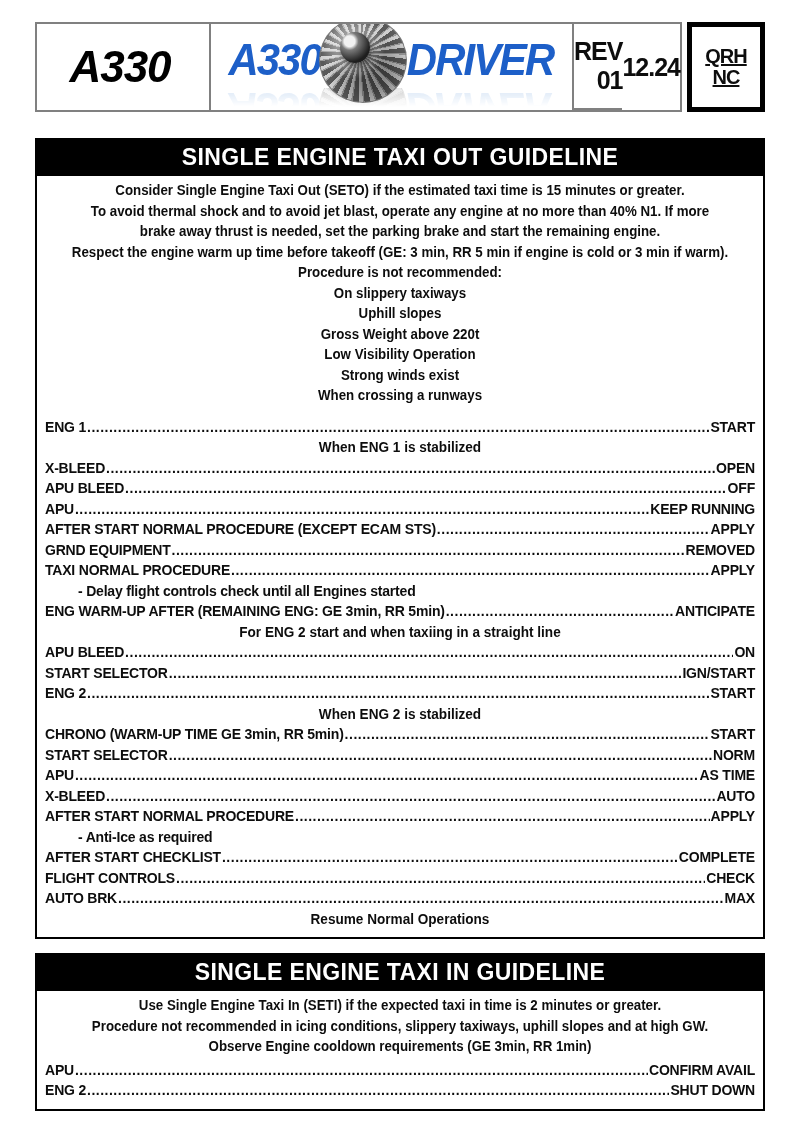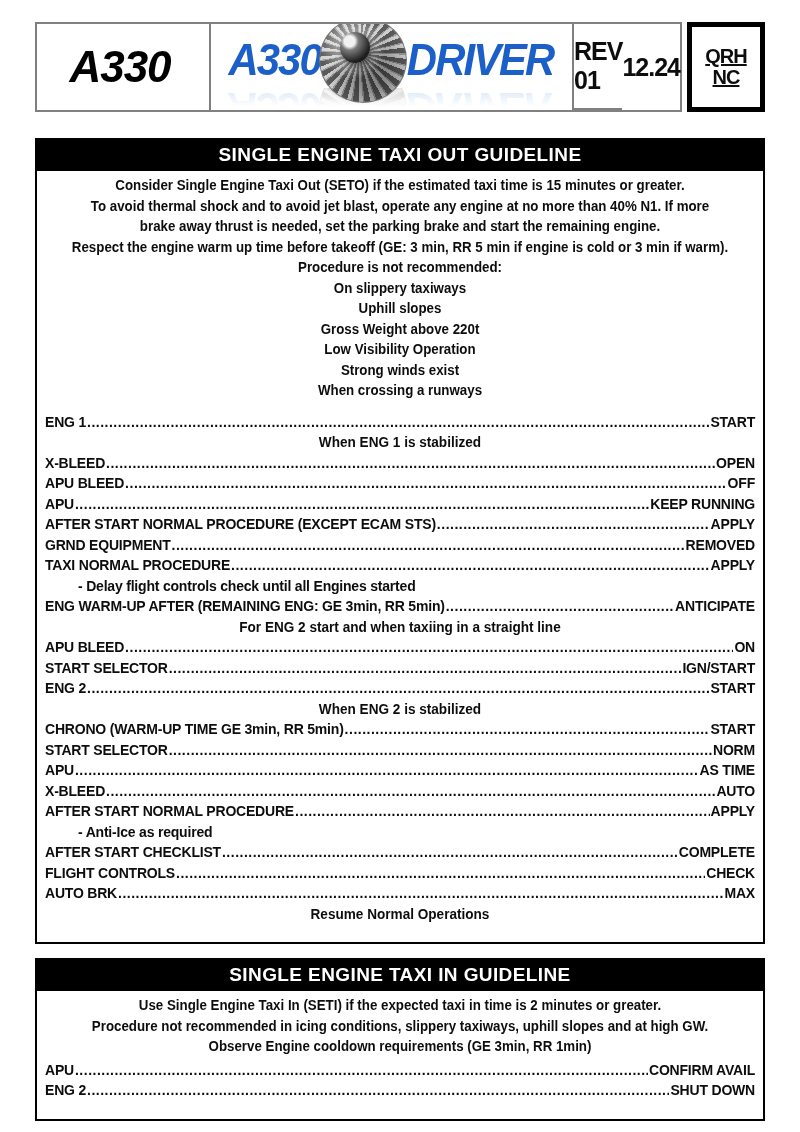--- a/index.html
+++ b/index.html
@@ -5,21 +5,21 @@
   html,body{margin:0;padding:0;background:#ffffff;}
   body{
     width:800px;height:1132px;position:relative;overflow:hidden;
     font-family:"Liberation Sans","DejaVu Sans",sans-serif;
     color:#0d0d0d;
     -webkit-font-smoothing:antialiased;
   }
   .page{position:absolute;left:35px;top:22px;width:730px;}
 
   
-  .header{display:flex;align-items:stretch;height:90px;margin-bottom:26px;}
+  .header{display:flex;align-items:stretch;height:90px;margin-bottom:26px;text-align:right;}
   .hcell{background:#fff;box-sizing:border-box;}
   .cell-model{
     flex:0 0 176px;border:2px solid #808080;
     display:flex;align-items:center;justify-content:center;
   }
   .model-text{
     font-size:44px;font-weight:bold;font-style:italic;
     letter-spacing:-1px;color:#000;padding-right:6px;
   }
   .cell-logo{
@@ -74,30 +74,30 @@
     flex:0 0 78px;margin-left:5px;border:5px solid #000;
     display:flex;flex-direction:column;align-items:center;justify-content:center;
     line-height:1.05;
   }
   .qrh-line{font-size:20px;font-weight:bold;letter-spacing:-1px;text-decoration:underline;}
 
   
   .section{border:2px solid #000;background:#fff;margin-bottom:14px;}
   .section-title{
     background:#000;color:#fff;text-align:center;
-    font-size:19px;font-weight:bold;letter-spacing:.4px;
+    font-size:23px;font-weight:bold;letter-spacing:.4px;
     padding:4px 0 5px 0;
   }
   .intro{padding-top:4px;}
   .intro-line{
     text-align:center;font-weight:bold;font-size:14px;
     line-height:20.5px;white-space:nowrap;
     transform:scaleX(.95);transform-origin:50% 50%;
   }
-  .items{padding:0 8px 18px 8px;margin-top:11px;}
+  .items{padding:0 8px 8px 8px;margin-top:11px;}
   .section[data-section-index="1"] .items{margin-top:3px;}
   .row{
     display:flex;align-items:baseline;white-space:nowrap;
     font-weight:bold;font-size:14px;line-height:20.5px;
   }
   .lbl{flex:0 0 auto;letter-spacing:-.2px;}
   .dots{flex:1 1 auto;overflow:hidden;margin:0 1px;}
   .dots::after{
     content:"........................................................................................................................................................................................................................................................................";
     letter-spacing:.5px;font-weight:bold;

